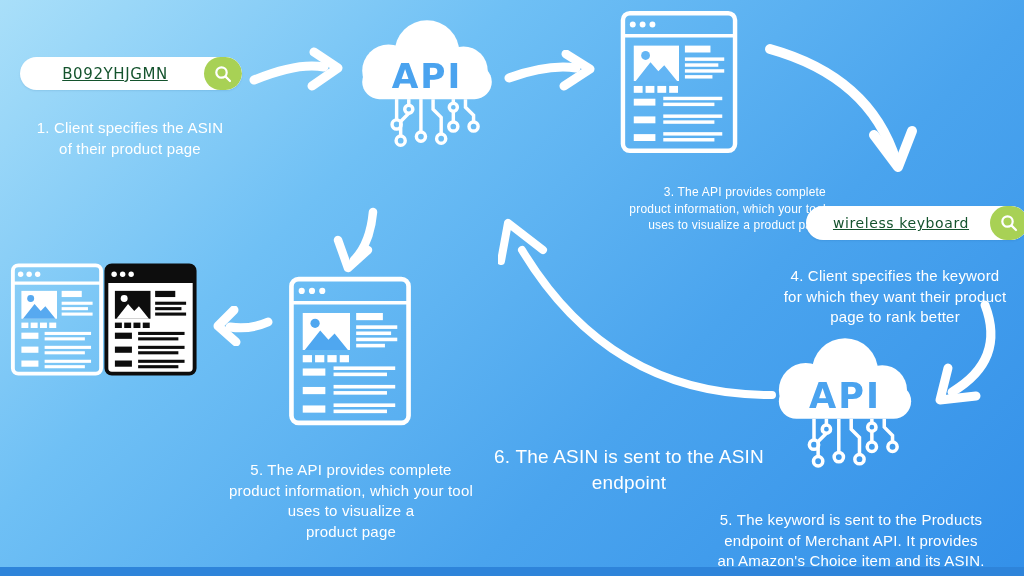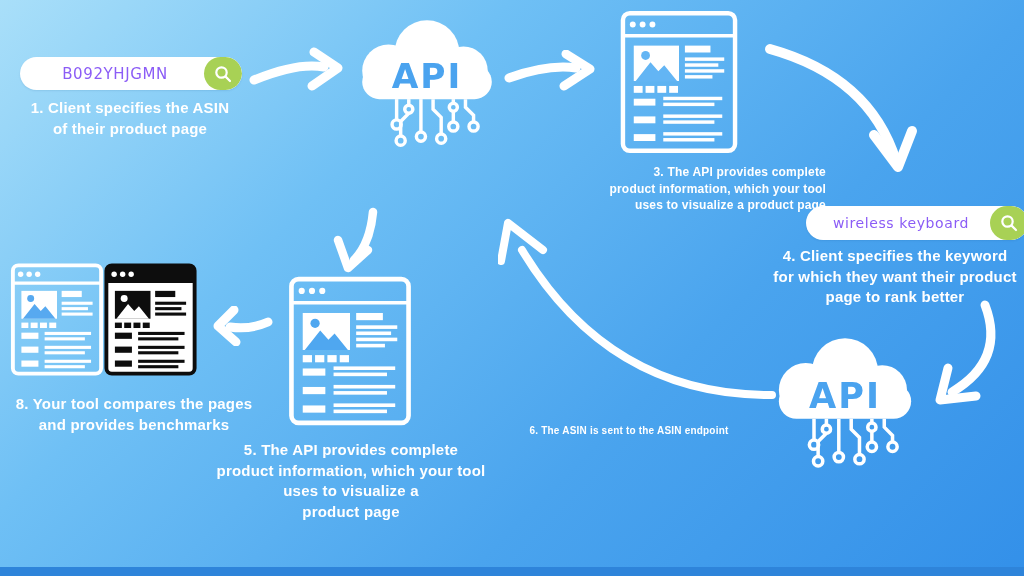--- a/index.html
+++ b/index.html
@@ -2,32 +2,34 @@
 <html><head>
 <meta charset="utf-8">
 <style>
   html,body{margin:0;padding:0;}
   .canvas{
     position:relative;width:1024px;height:576px;overflow:hidden;
     background:linear-gradient(135deg,#a9dff9 0%,#6fc0f5 32%,#4aa4ee 65%,#3390e9 100%);
     font-family:"Liberation Sans",sans-serif;
   }
   .caption{
-    position:absolute;color:#ffffff;font-weight:bold;text-align:center;
+    position:absolute;color:#ffffff;font-weight:normal;text-align:center;
     white-space:pre-line;line-height:1.38;letter-spacing:.2px;
     font-family:"Liberation Sans",sans-serif;
+    margin-top:20px;
   }
   .searchbox{
     position:absolute;display:flex;align-items:stretch;background:#ffffff;
     border-radius:17px;overflow:hidden;box-shadow:0 1px 2px rgba(0,60,120,.10);
   }
   .sb-text{
     flex:1;display:flex;align-items:center;justify-content:center;
-    color:#8b5cf6;font-size:15px;font-family:"DejaVu Sans",sans-serif;
+    color:#14532d;font-size:15px;font-family:"DejaVu Sans",sans-serif;
     letter-spacing:.6px;
+    text-decoration:underline;
   }
   .sb-btn{
     width:38px;display:flex;align-items:center;justify-content:center;
     background:#a8d155;border-radius:17px;margin-left:-6px;
   }
   .icon-wrap{position:absolute;}
   svg{display:block;}
   .footer-bar{
     position:absolute;left:0;right:0;bottom:0;height:9px;background:#2e84da;
   }
@@ -184,28 +186,31 @@
           <circle cx="94" cy="125" r="4.5"></circle>
         <path d="M106,86 v4"></path>
           <circle cx="106" cy="94" r="4"></circle>
           <path d="M106,98 v10"></path>
           <circle cx="106" cy="113" r="4.5"></circle>
         <path d="M118,86 v8 l8,8 v6"></path>
           <circle cx="126" cy="113" r="4.5"></circle>
       </g>
     </svg>
   </div>
+  <div class="caption" style="left:685px;top:490px;width:332px;font-size:15px;">5. The keyword is sent to the Products
+endpoint of Merchant API. It provides
+an Amazon's Choice item and its ASIN.</div>
 
   <div class="icon-wrap" style="left:498px;top:218px;">
     <svg width="285" height="188" viewBox="0 0 285 188" fill="none" stroke="#fff" stroke-width="8" stroke-linecap="round" stroke-linejoin="round">
       <path d="M274,177 Q112,178 24,32"></path>
       <path d="M45,32 L10,5 L3,43"></path>
     </svg>
   </div>
-  <div class="caption" style="left:468px;top:424px;width:322px;font-size:10px;">6. The ASIN is sent to the ASIN endpoint</div>
+  <div class="caption" style="left:468px;top:424px;width:322px;font-size:19px;">6. The ASIN is sent to the ASIN endpoint</div>
 
   <div class="icon-wrap" style="left:328px;top:204px;">
     <svg width="72" height="78" viewBox="0 0 72 78" fill="none" stroke="#fff" stroke-width="8.5" stroke-linecap="round" stroke-linejoin="round">
       <path d="M45,8 Q42,40 26,56"></path>
       <path d="M10,36 L20,64 L40,46"></path>
     </svg>
   </div>
 
   <div class="icon-wrap" style="left:288px;top:276px;--hole:#4fa7f0;">
     <svg width="124" height="150" viewBox="0 0 120 146">
@@ -312,17 +317,15 @@
           <rect x="44" y="96" width="52" height="4"></rect>
         <rect x="14" y="108" width="22" height="8"></rect>
           <rect x="44" y="107" width="60" height="4"></rect>
           <rect x="44" y="114" width="52" height="4"></rect>
         <rect x="14" y="126" width="22" height="8"></rect>
           <rect x="44" y="125" width="60" height="4"></rect>
           <rect x="44" y="132" width="52" height="4"></rect>
       </g>
     </svg>
   </div>
-  <div class="caption" style="left:8px;top:394px;width:252px;font-size:15px;">8. Your tool compares the pages
-and provides benchmarks</div>
 
   <div class="footer-bar"></div>
 </div>
 
 </body></html>

